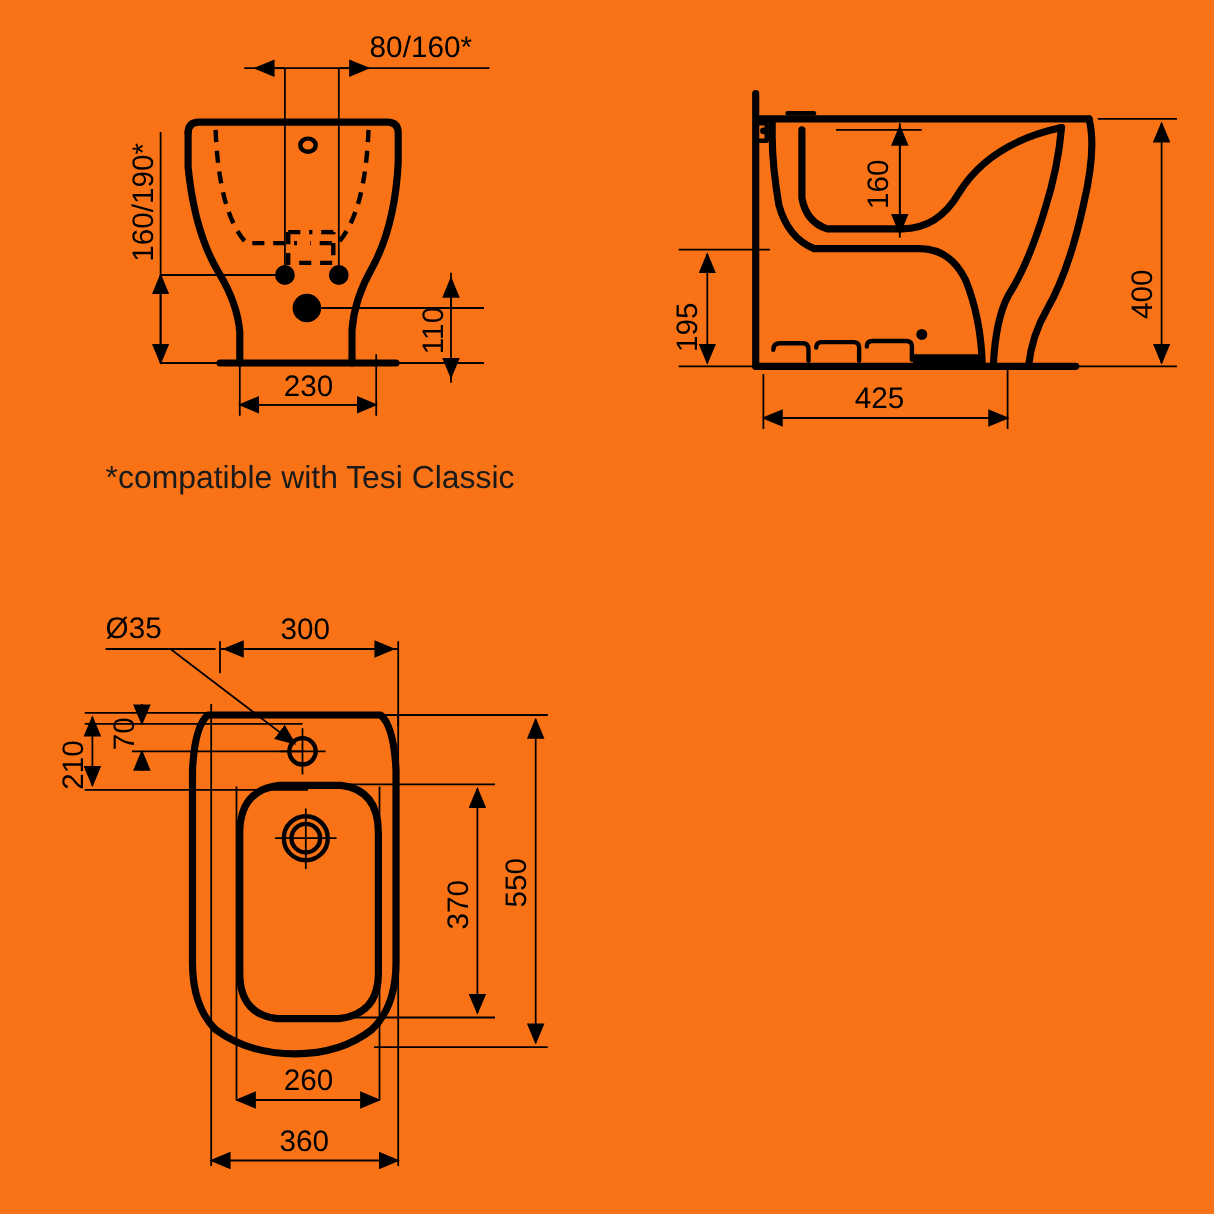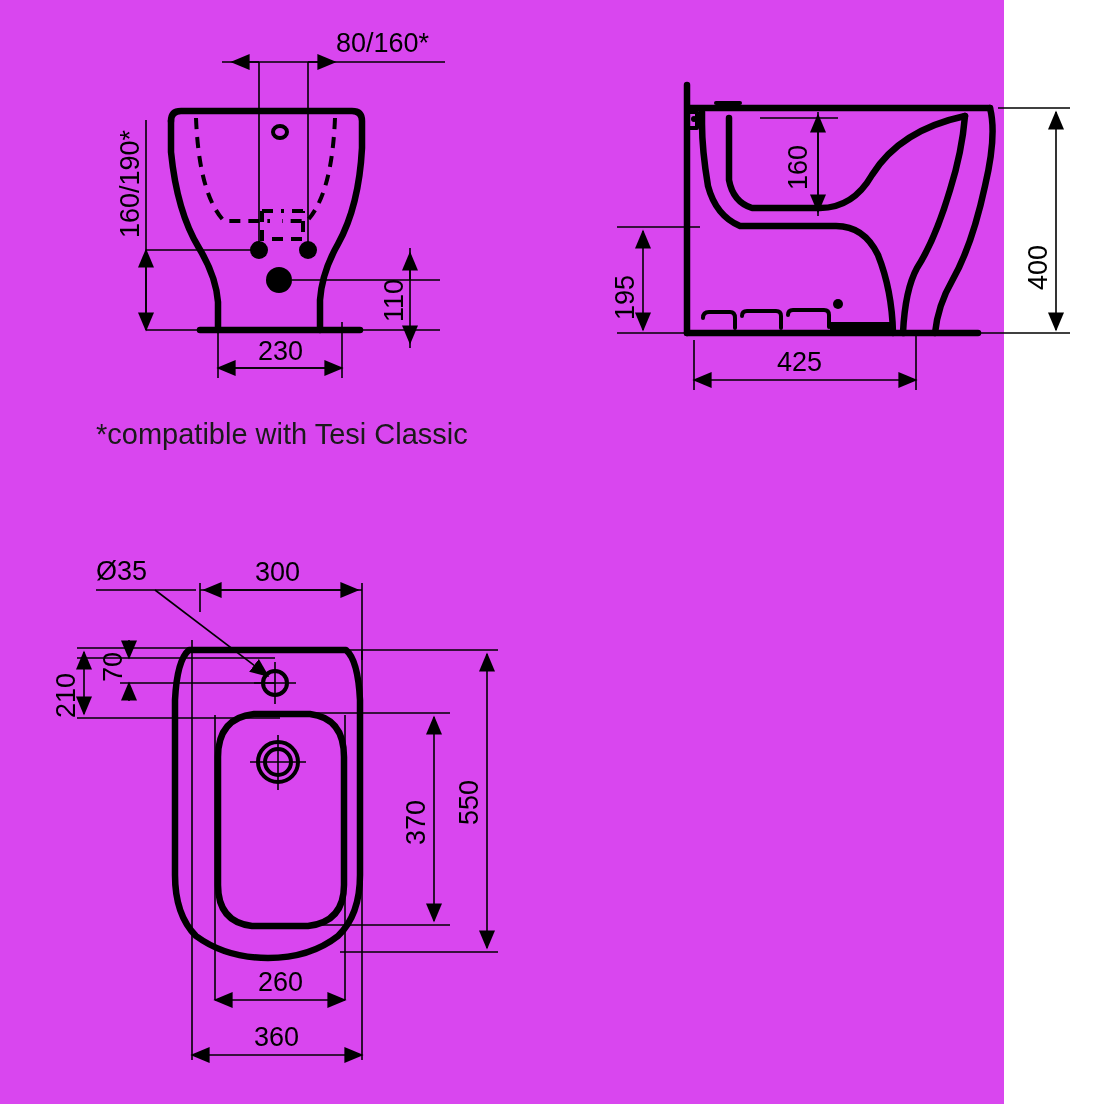--- a/index.html
+++ b/index.html
@@ -8,23 +8,23 @@
     background: #ffffff;
   }
   body {
     width: 1104px;
     height: 1104px;
     font-family: "Liberation Sans", sans-serif;
     overflow: hidden;
   }
   #sheet {
     position: relative;
-    width: 1004px;
+    width: 1104px;
     height: 1104px;
-    background: #d946ef;
+    background: #f97316;
   }
   #drawing {
     position: absolute;
     left: 0;
     top: 0;
     width: 1104px;
     height: 1104px;
   }
   .dimtext {
     font-family: "Liberation Sans", sans-serif;

